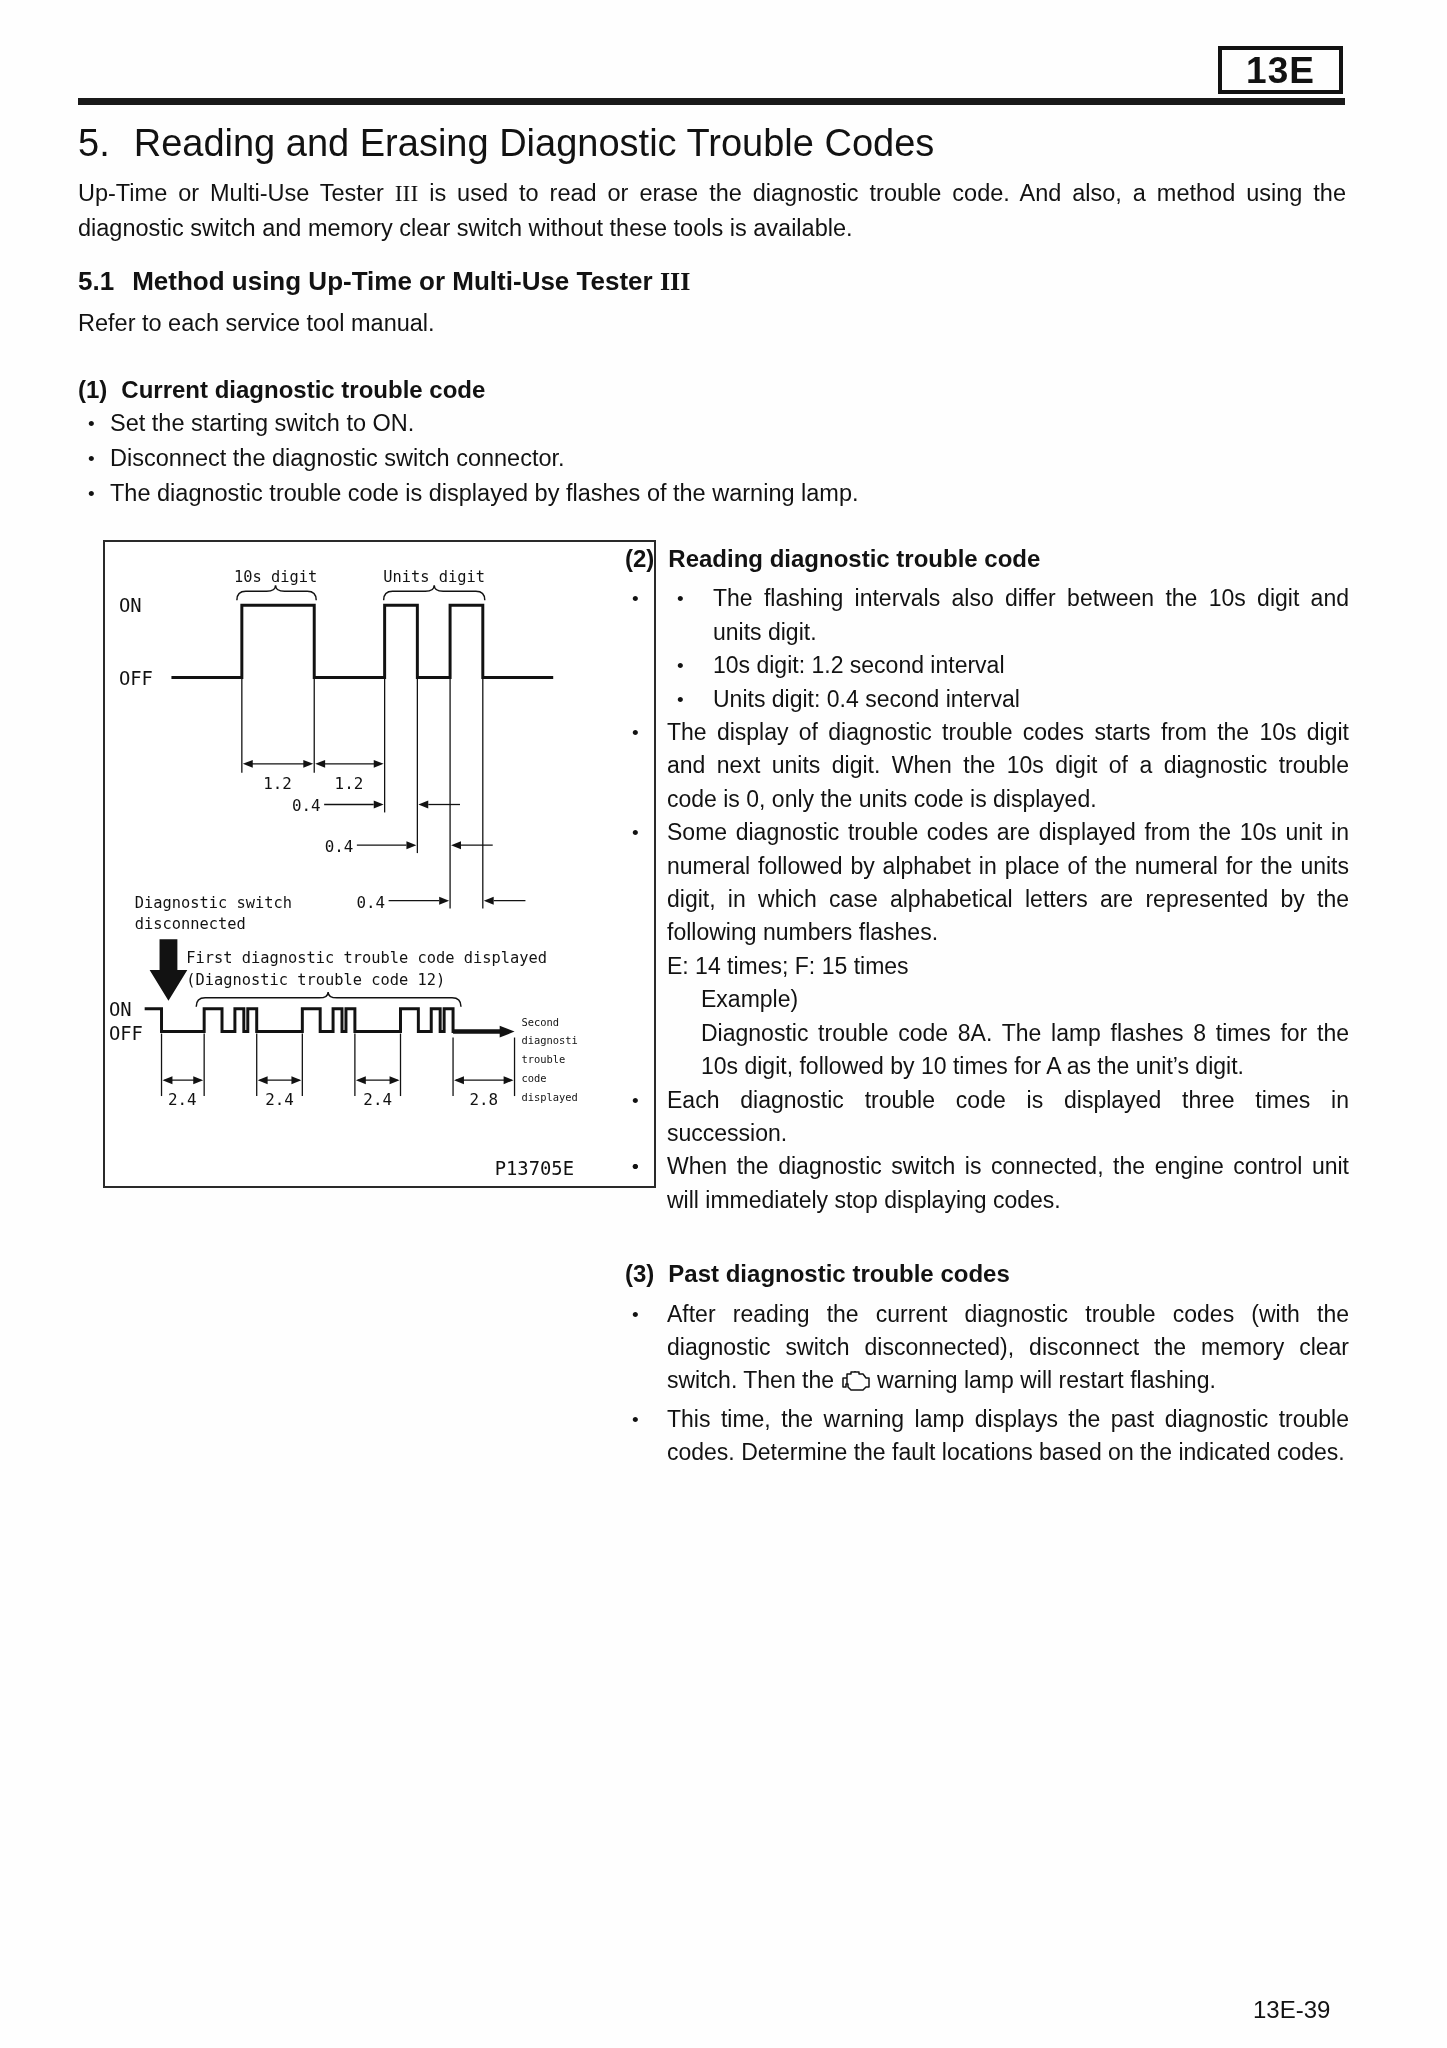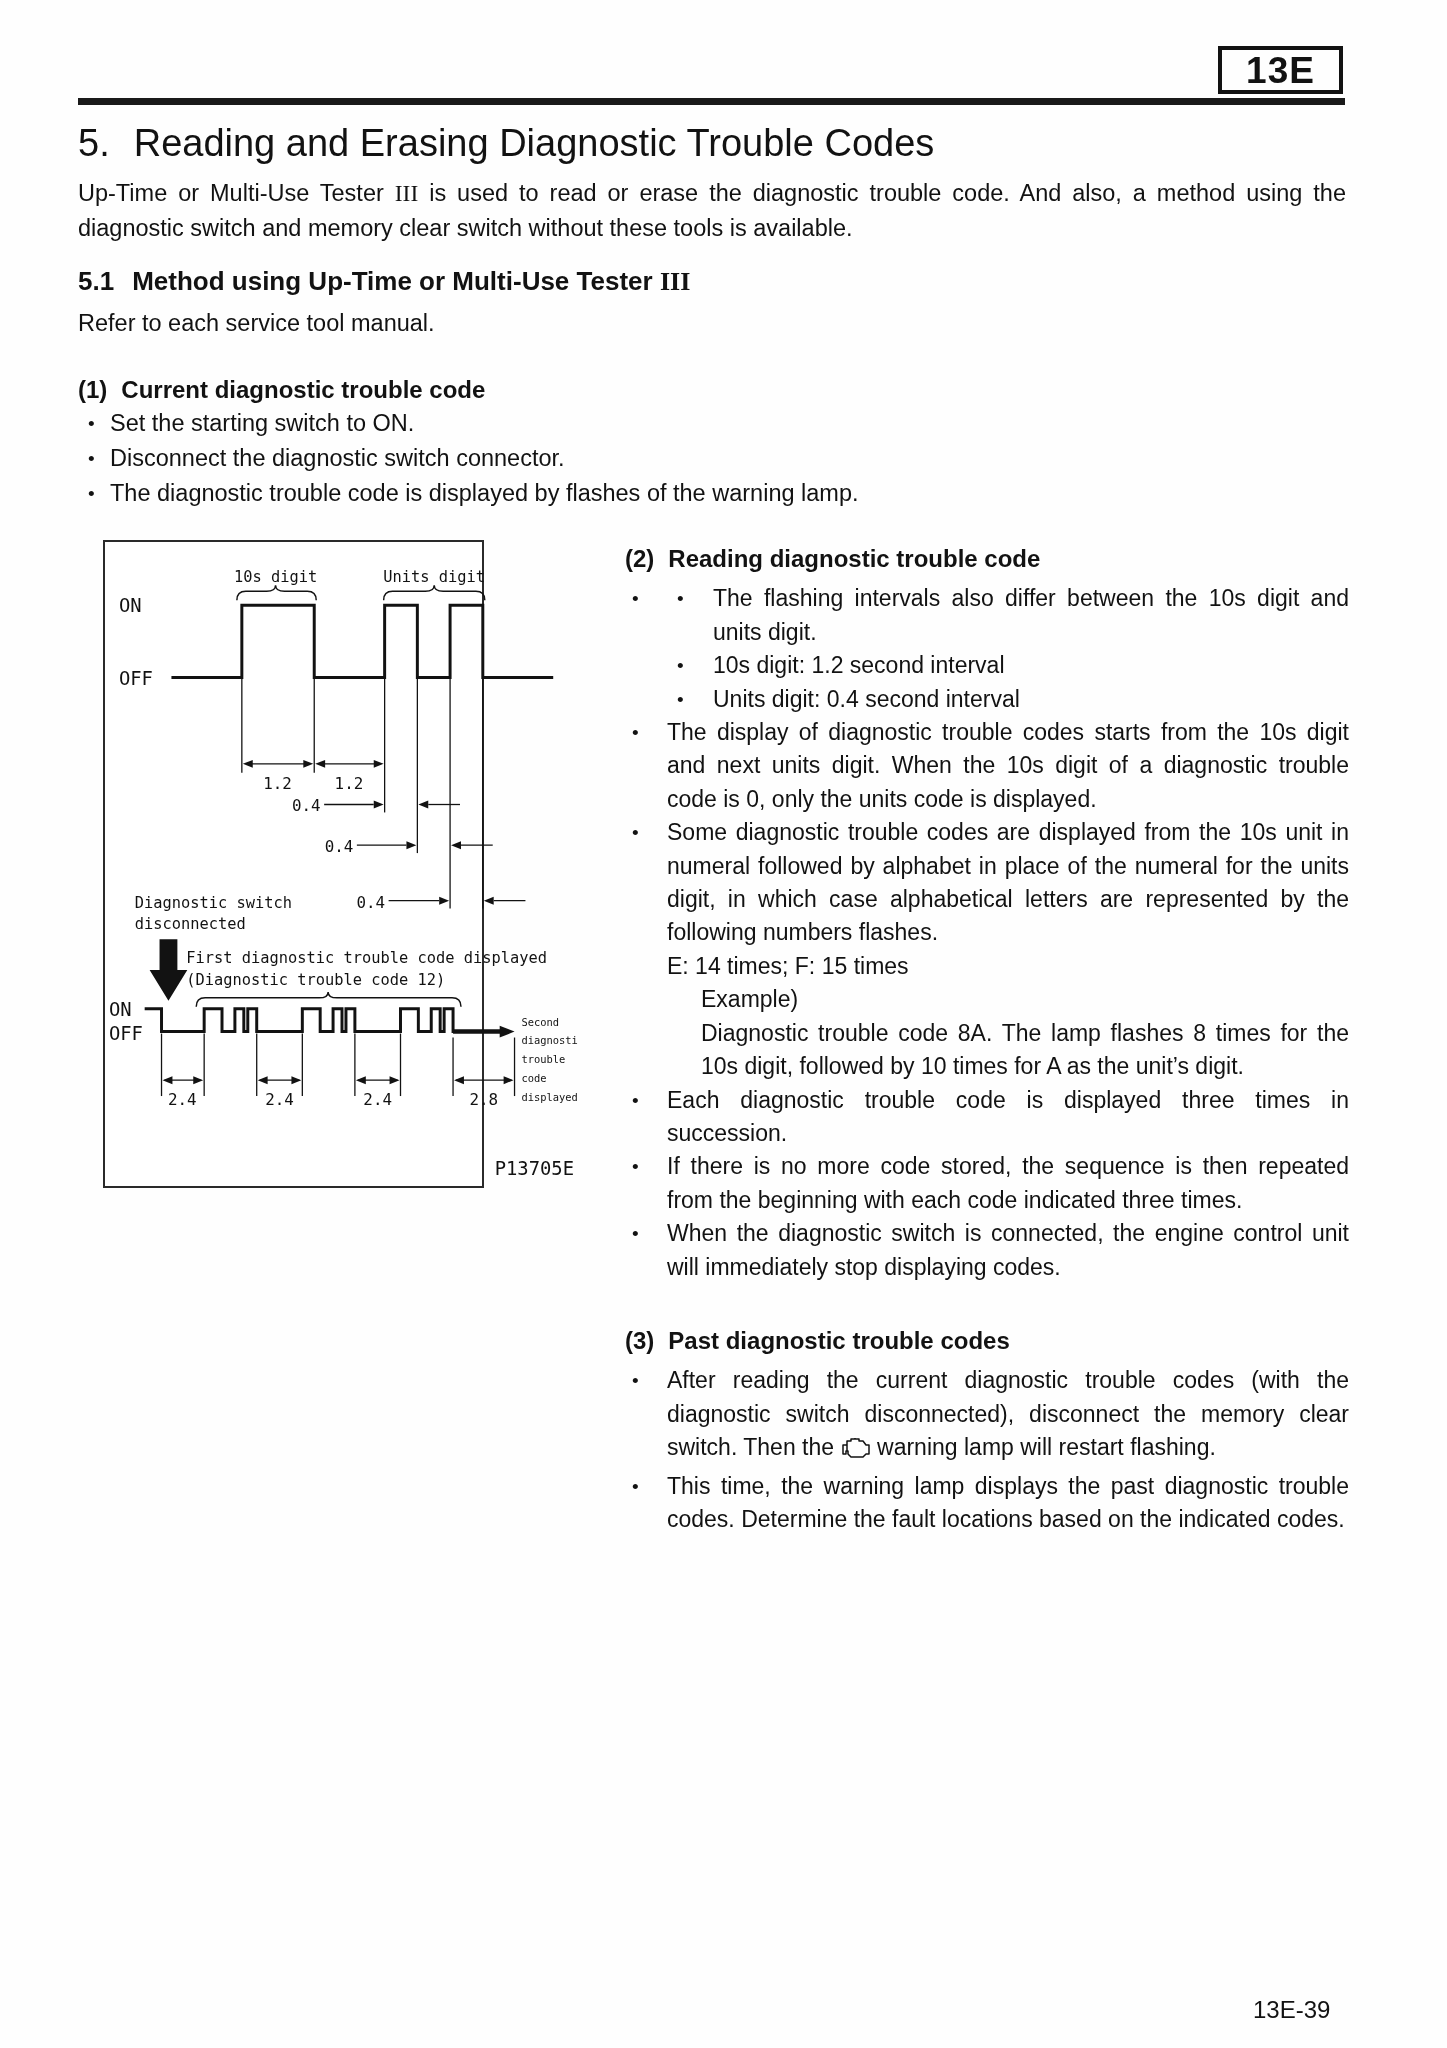--- a/index.html
+++ b/index.html
@@ -19,21 +19,21 @@
   .roman{font-family:"Liberation Serif", serif;}
   .h2{position:absolute;left:78px;top:266px;font-size:26px;font-weight:bold;white-space:nowrap;}
   .h2 .num{display:inline-block;margin-right:18px;}
   .refer{position:absolute;left:78px;top:310px;font-size:23.5px;}
   .h3a{position:absolute;left:78px;top:376px;font-size:24px;font-weight:bold;white-space:nowrap;}
   .h3a .num,.h3b .num{display:inline-block;margin-right:14px;}
   .list1{position:absolute;left:78px;top:406px;width:1270px;font-size:23.5px;line-height:35px;}
   .li{position:relative;padding-left:32px;}
   .li .dot{position:absolute;left:10px;top:0;font-size:19px;}
   .figure{
-    position:absolute;left:103px;top:540px;width:381px;height:648px;
+    position:absolute;left:103px;top:540px;width:553px;height:648px;
     border:2px solid #2a2a2a;box-sizing:border-box;background:#fff;
   }
   .figure svg{display:block;}
   .dlab{font-family:"DejaVu Sans Mono", monospace;font-size:15.5px;fill:#121212;}
   .don{font-family:"DejaVu Sans Mono", monospace;font-size:19px;fill:#121212;}
   .dnum{font-family:"DejaVu Sans Mono", monospace;font-size:16px;fill:#121212;}
   .dsm{font-family:"DejaVu Sans Mono", monospace;font-size:10.5px;fill:#121212;}
   .dcode{font-family:"DejaVu Sans Mono", monospace;font-size:19px;fill:#121212;}
   .wave{fill:none;stroke:#121212;stroke-width:3;}
   .thin{stroke:#121212;stroke-width:1.3;fill:none;}
@@ -205,21 +205,21 @@
   <div class="row l1"><span class="dot">•</span></div>
   <div class="row l2"><span class="dot">•</span><span>The flashing intervals also differ between the 10s digit and units digit.</span></div>
   <div class="row l2"><span class="dot">•</span><span>10s digit: 1.2 second interval</span></div>
   <div class="row l2"><span class="dot">•</span><span>Units digit: 0.4 second interval</span></div>
   <div class="row l1"><span class="dot">•</span><span>The display of diagnostic trouble codes starts from the 10s digit and next units digit. When the 10s digit of a diagnostic trouble code is 0, only the units code is displayed.</span></div>
   <div class="row l1"><span class="dot">•</span><span>Some diagnostic trouble codes are displayed from the 10s unit in numeral followed by alphabet in place of the numeral for the units digit, in which case alphabetical letters are represented by the following numbers flashes.</span></div>
   <div class="row c1">E: 14 times; F: 15 times</div>
   <div class="row c3l">Example)</div>
   <div class="row c3">Diagnostic trouble code 8A. The lamp flashes 8 times for the 10s digit, followed by 10 times for A as the unit’s digit.</div>
   <div class="row l1"><span class="dot">•</span><span>Each diagnostic trouble code is displayed three times in succession.</span></div>
-  <div class="row l1"><span class="dot">•</span><span>If there is no more code stored, the sequence is then repeated from the beginning with each code indicated three times.</span></div>
+  <div class="row l1"><span class="dot">•</span></div>
   <div class="row l1"><span class="dot">•</span><span>When the diagnostic switch is connected, the engine control unit will immediately stop displaying codes.</span></div>
 
   <div class="h3b h3c">
     <span class="num">(3)</span><span>Past diagnostic trouble codes</span>
   </div>
   <div class="row l1"><span class="dot">•</span><span>After reading the current diagnostic trouble codes (with the diagnostic switch disconnected), disconnect the memory clear switch. Then the</span><span class="mil"><svg width="32" height="24" viewBox="0 0 32 24">
           <path d="M6,9 h3 V5 h4 V3 h8 v2 h4 l3,4 h3 v9 h-3 l-3,3 H13 l-3,-3 v-3 H8 v3 H5 V9 z M9,9 v6 h1" fill="none" stroke="#121212" stroke-width="1.5" stroke-linejoin="round"></path>
           <path d="M17,3 v-1" stroke="#121212" stroke-width="1.5"></path>
         </svg></span><span>warning lamp will restart flashing.</span></div>
   <div class="row l1"><span class="dot">•</span><span>This time, the warning lamp displays the past diagnostic trouble codes. Determine the fault locations based on the indicated codes.</span></div>

